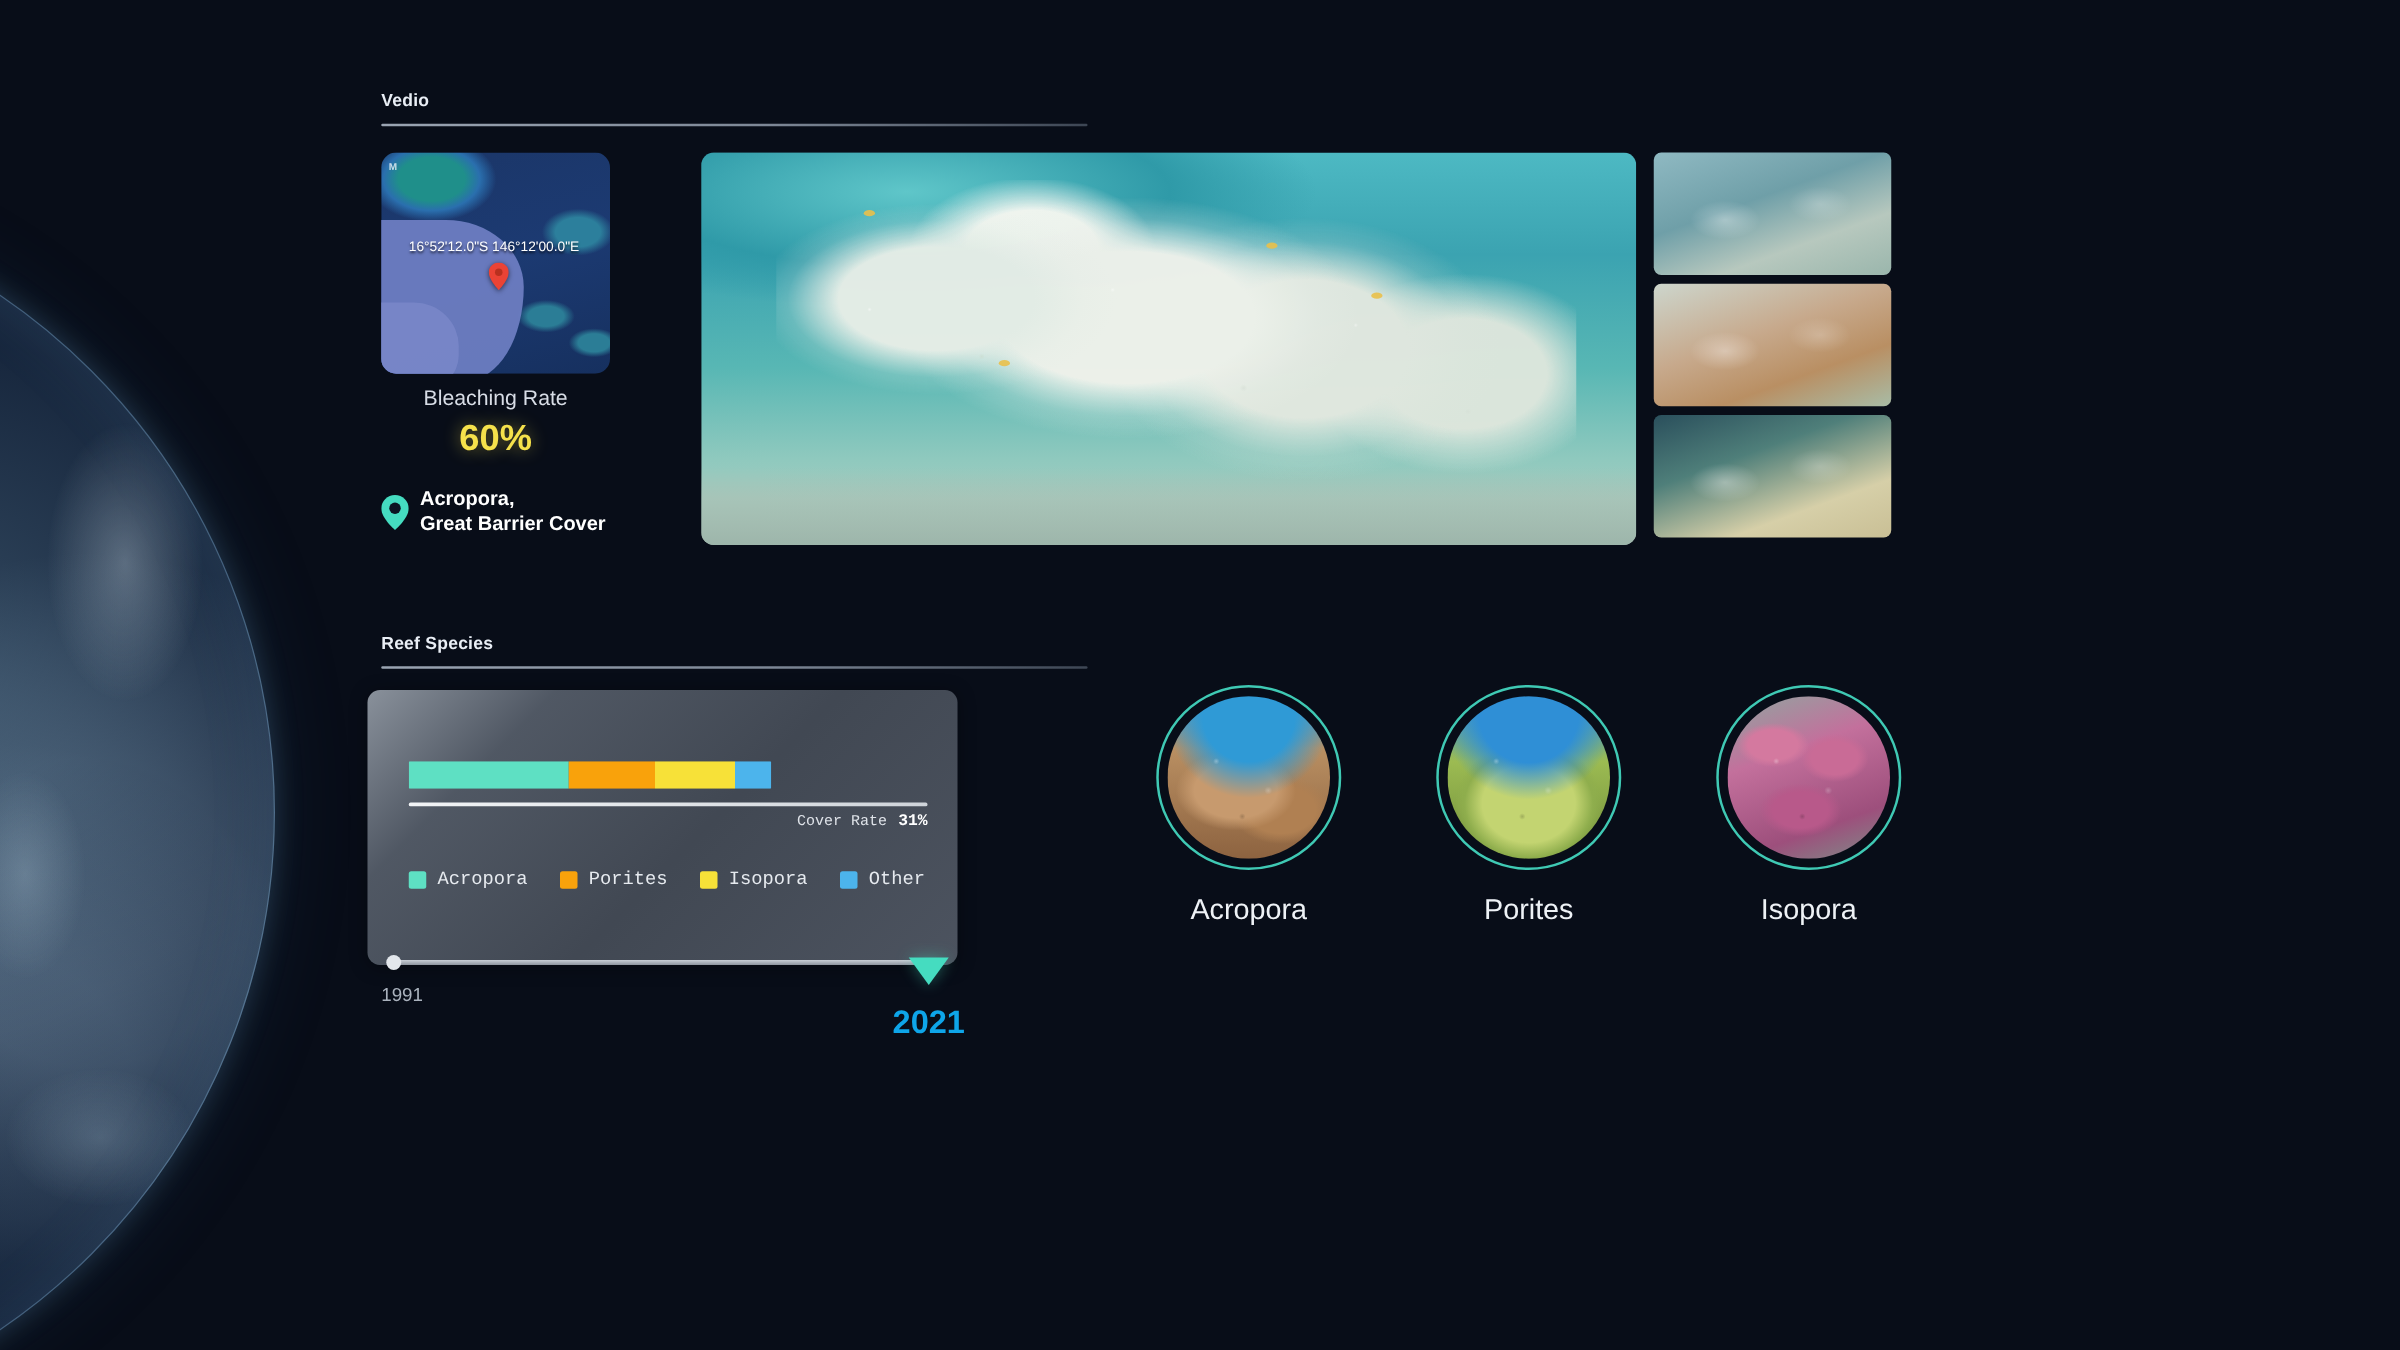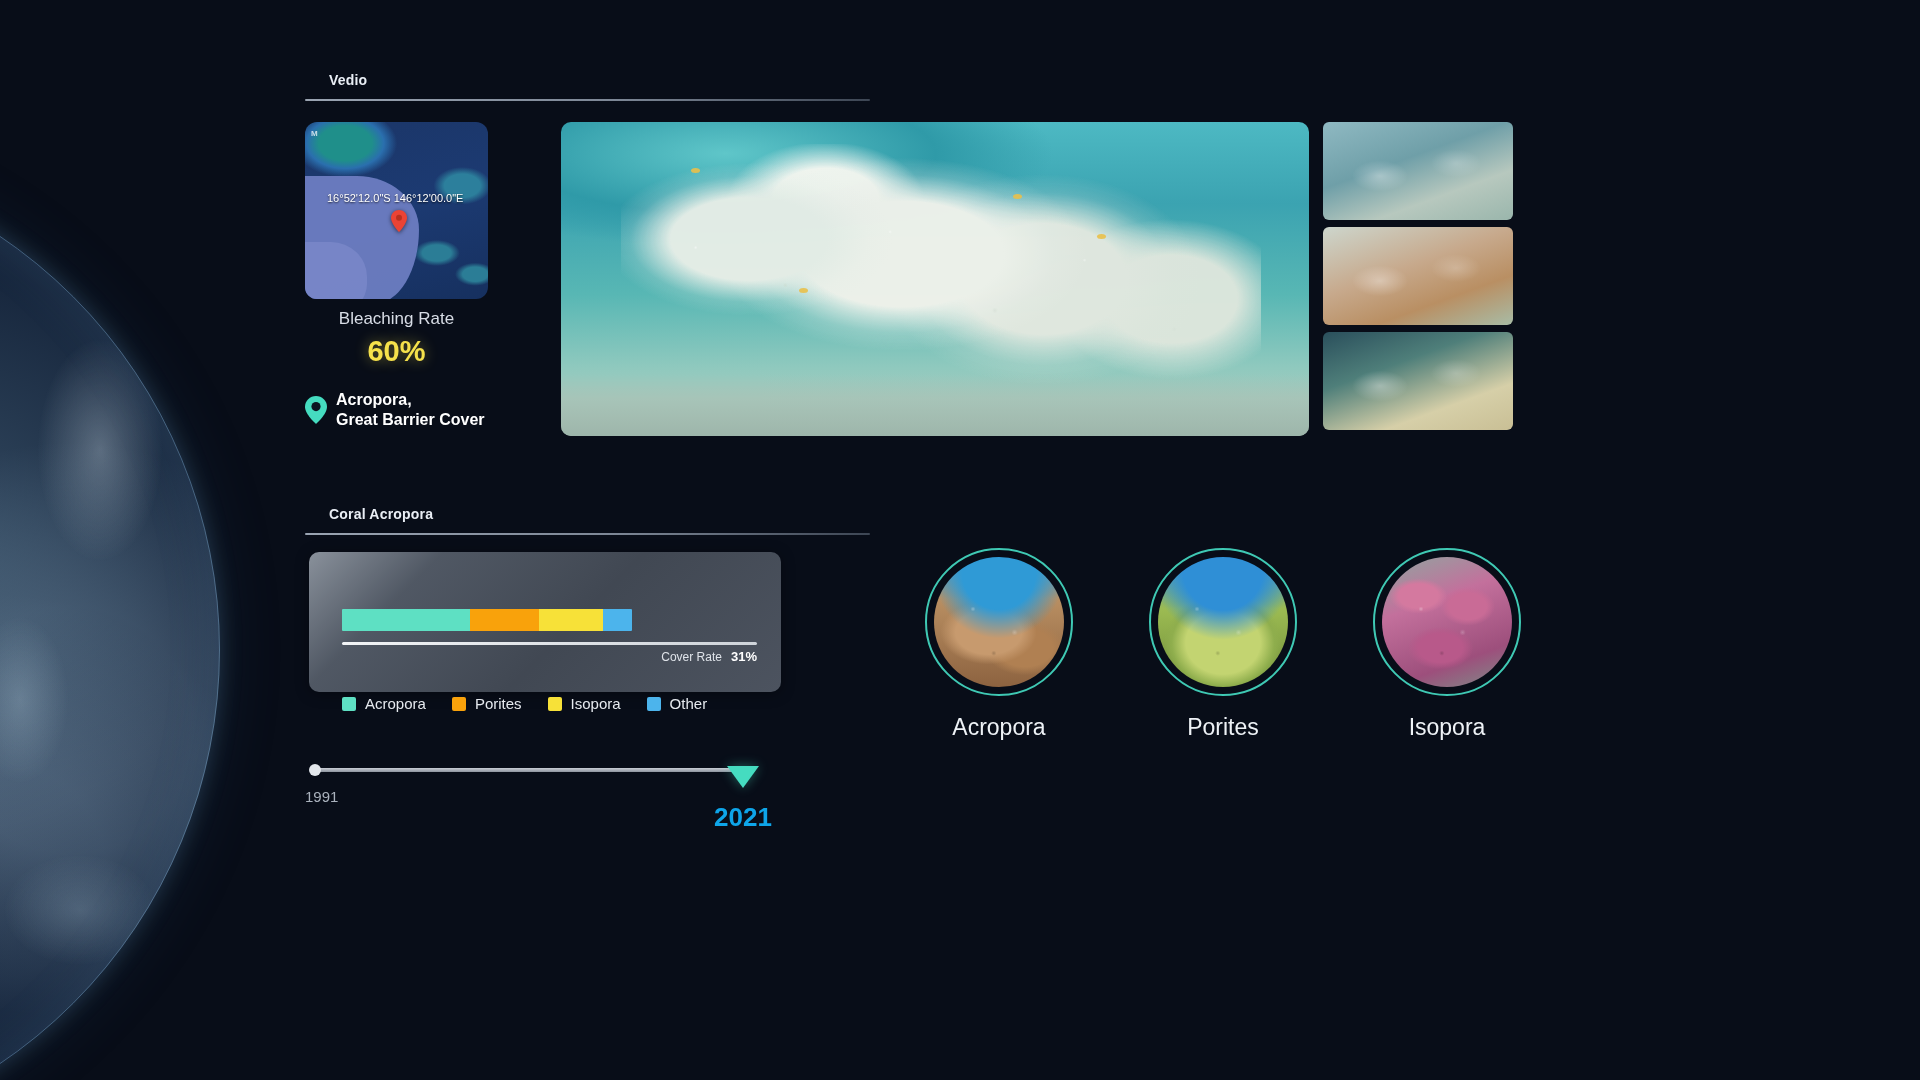--- a/index.html
+++ b/index.html
@@ -32,21 +32,21 @@
   .earth-rim {
     position: absolute; left: -780px; top: 150px; width: 1000px; height: 1000px;
     border-radius: 50%; border: 1px solid rgba(140,190,225,.35);
     box-shadow: 0 0 22px rgba(110,170,215,.25);
   }
 
   
   .section { position: absolute; }
   .sec-title {
     font-size: 14px; font-weight: bold; color: #e9eef5;
-    letter-spacing: .2px; white-space: nowrap; margin-left: 24px;
+    letter-spacing: .2px; white-space: nowrap;
   }
   .sec-rule {
     margin-top: 11px; height: 2px; width: 565px;
     background: linear-gradient(90deg, #9aa4b2 0%, #7d8796 55%, #3d4654 100%);
     border-radius: 1px;
   }
 
   
   #video-section { left: 305px; top: 72px; }
   .video-row { position: absolute; left: 305px; top: 122px; }
@@ -151,24 +151,25 @@
     content:""; position:absolute; inset:0;
     background-image:
       radial-gradient(ellipse 40px 22px at 30% 55%, rgba(255,255,255,.35), transparent 70%),
       radial-gradient(ellipse 36px 20px at 70% 42%, rgba(255,255,255,.22), transparent 70%);
   }
 
   
   #species-section { left: 305px; top: 506px; }
 
   .species-panel {
-    position: absolute; left: 309px; top: 552px; width: 472px; height: 140px;
+    position: absolute; left: 294px; top: 552px; width: 472px; height: 220px;
     border-radius: 10px;
     background: linear-gradient(135deg, rgba(160,168,178,.85) 0%, rgba(86,94,106,.92) 22%, rgba(68,75,86,.95) 55%, rgba(80,87,99,.95) 100%);
     box-shadow: 0 2px 14px rgba(0,0,0,.35);
+    font-family: Liberation Mono, monospace;
   }
   .bar-wrap { position: absolute; left: 33px; top: 57px; width: 290px; height: 22px; display: flex; border-radius: 1px; overflow: hidden; }
   .bar-seg { height: 100%; }
   .bar-rule {
     position: absolute; left: 33px; top: 90px; width: 415px; height: 3px;
     background: linear-gradient(90deg,#f2f4f6,#cfd4da);
     border-radius: 2px;
   }
   .cover-row {
     position: absolute; right: 24px; top: 97px; display: flex; align-items: baseline; gap: 9px;
@@ -297,21 +298,21 @@
     </div>
 
     <div class="thumbs">
       <div class="thumb thumb-1"></div>
       <div class="thumb thumb-2"></div>
       <div class="thumb thumb-3"></div>
     </div>
   </div>
 
   <div class="section" id="species-section">
-    <div class="sec-title">Coral Acropora</div>
+    <div class="sec-title">Reef Species</div>
     <div class="sec-rule"></div>
   </div>
 
   <div class="species-panel">
     <div class="bar-wrap" id="stacked-bar">
         <div class="bar-seg" style="width: 44%; background: rgb(94, 224, 195);"></div>
         <div class="bar-seg" style="width: 24%; background: rgb(249, 162, 11);"></div>
         <div class="bar-seg" style="width: 22%; background: rgb(247, 225, 56);"></div>
         <div class="bar-seg" style="width: 10%; background: rgb(76, 180, 236);"></div>
       </div>

